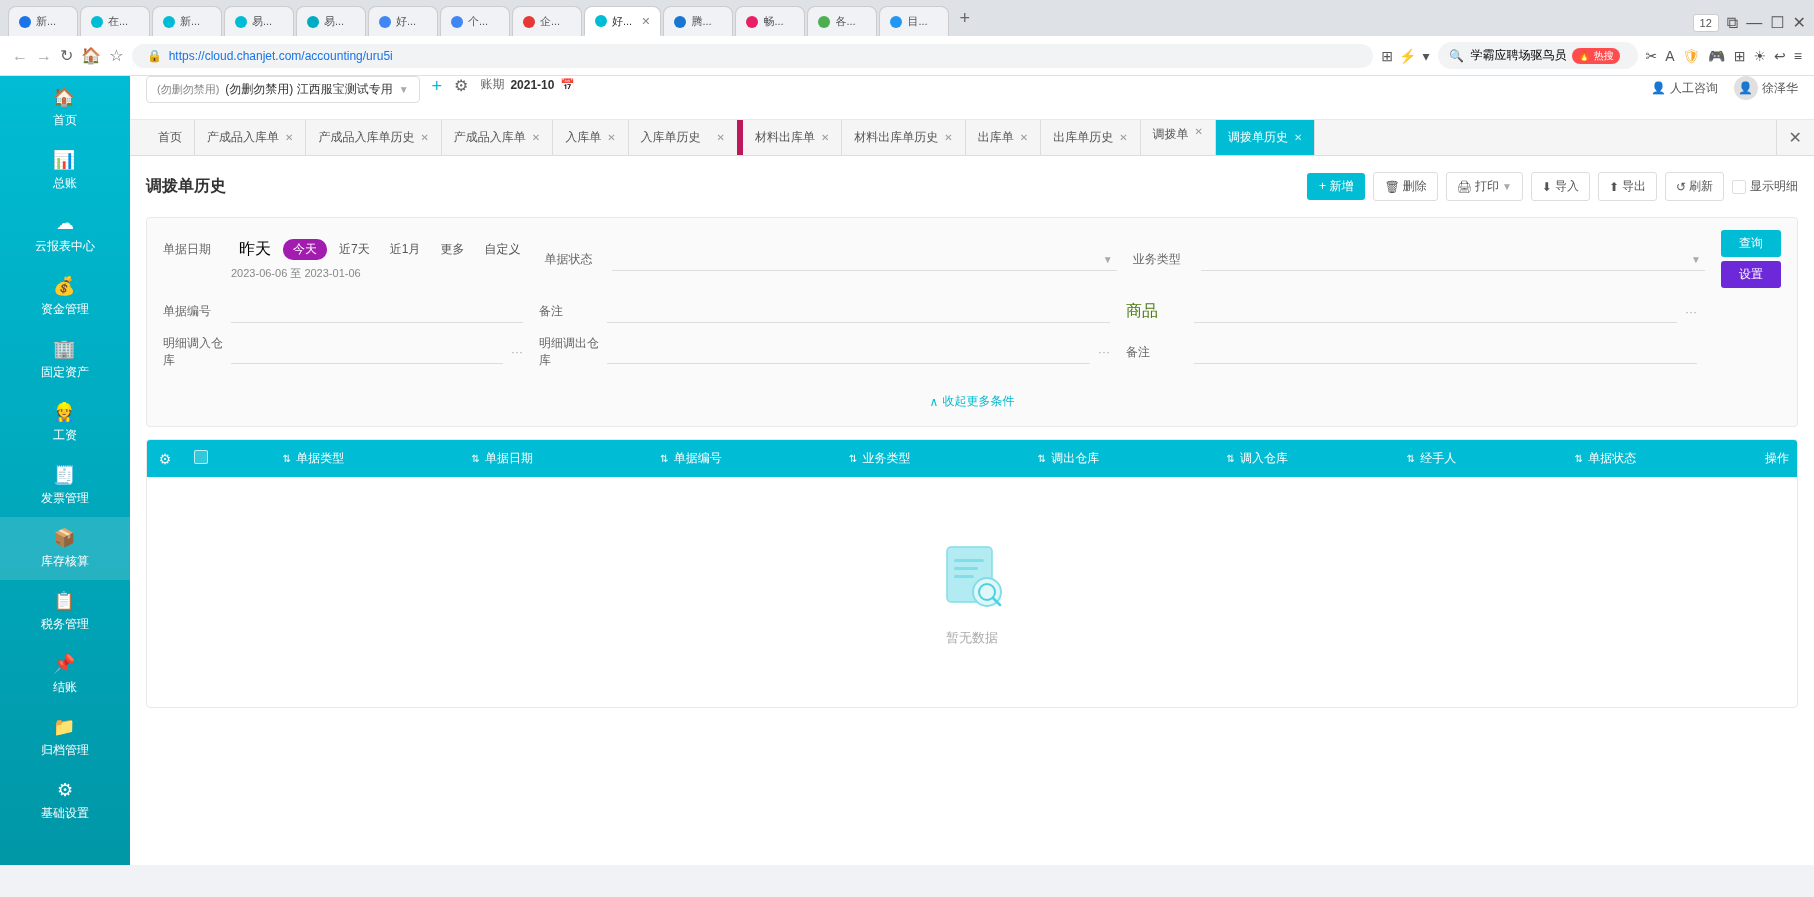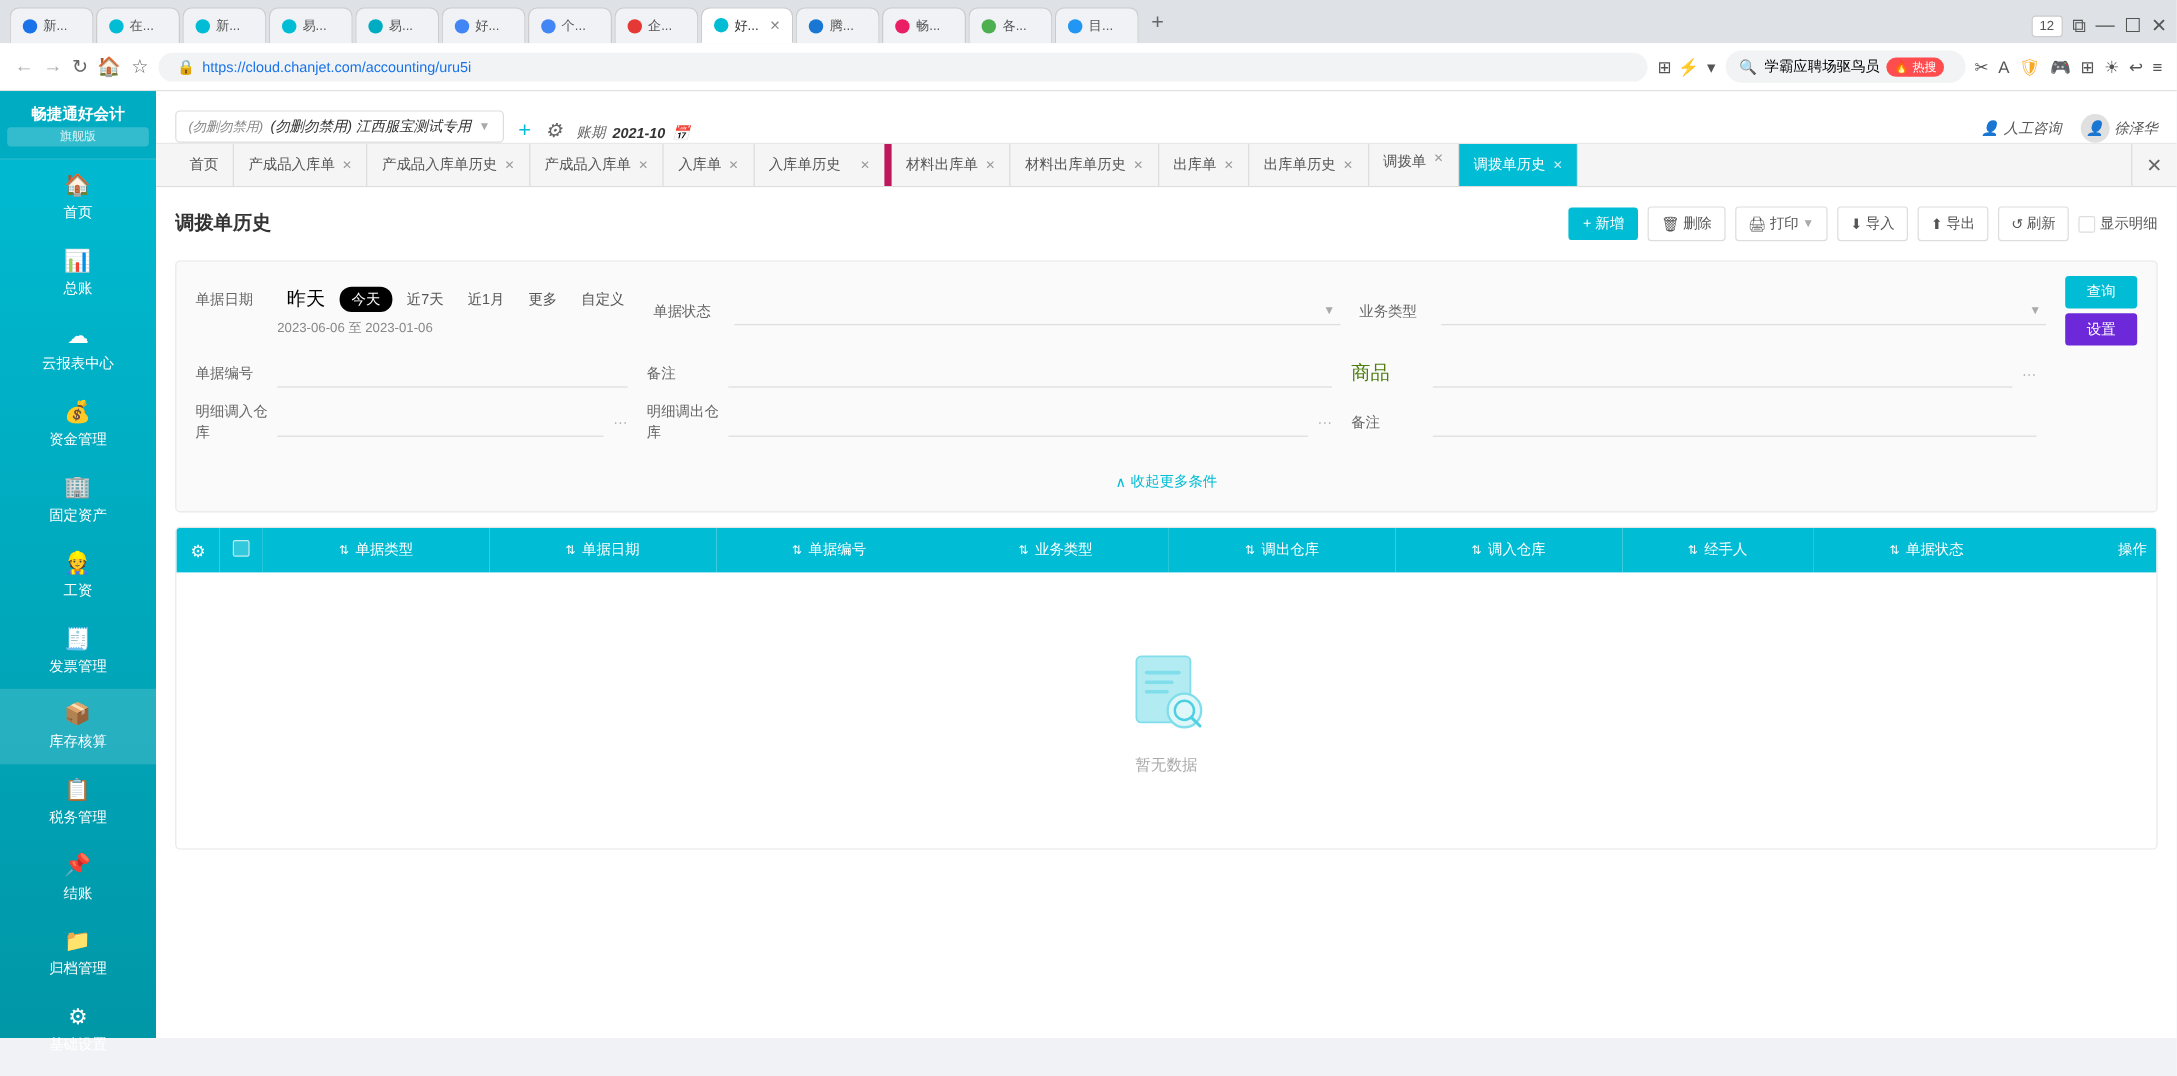--- a/index.html
+++ b/index.html
@@ -107,24 +107,20 @@
   <span style="font-size:14px;color:#555;">🎮</span>
   <span style="font-size:14px;color:#555;">⊞</span>
   <span style="font-size:14px;color:#555;">☀</span>
   <span style="font-size:14px;color:#555;">↩</span>
   <span style="font-size:14px;color:#555;cursor:pointer;">≡</span>
 </div>
 
 <div class="app-wrapper">
 
   <div class="sidebar">
-    <div style="background:#00acc1;width:100%;padding:10px 6px;text-align:center;color:white;border-bottom:1px solid rgba(255,255,255,0.2);">
-      <div style="font-size:13px;font-weight:bold;">畅捷通好会计</div>
-      <div style="font-size:10px;color:rgba(255,255,255,0.8);background:rgba(255,255,255,0.2);border-radius:3px;margin-top:2px;padding:1px 4px;">旗舰版</div>
-    </div>
     <div class="sidebar-item">
       <span class="sidebar-icon">🏠</span>
       <span>首页</span>
     </div>
     <div class="sidebar-item">
       <span class="sidebar-icon">📊</span>
       <span>总账</span>
     </div>
     <div class="sidebar-item">
       <span class="sidebar-icon">☁</span>
@@ -168,21 +164,21 @@
     </div>
     <div class="sidebar-item">
       
       
     </div>
 
   </div>
 
   <div style="flex:1;display:flex;flex-direction:column;overflow:hidden;">
 
-    <div style="background:#fff;height:44px;display:flex;align-items:flex-end;padding:0 16px;gap:12px;border-bottom:1px solid #e8e8e8;font-style:italic;">
+    <div style="background:#fff;height:44px;display:flex;align-items:flex-start;padding:0 16px;gap:12px;border-bottom:1px solid #e8e8e8;">
       <div style="display:flex;align-items:center;gap:6px;font-size:12px;color:#333;cursor:pointer;border:1px solid #ddd;border-radius:4px;padding:4px 10px;">
         <span style="color:#888;font-size:11px;">(勿删勿禁用) </span>
         <span style="font-size:12px;color:#333;">(勿删勿禁用) 江西服宝测试专用</span>
         <span style="color:#aaa;font-size:10px;">▼</span>
       </div>
       <div style="color:#00bcd4;font-size:18px;cursor:pointer;">+</div>
       <div style="color:#666;font-size:16px;cursor:pointer;">⚙</div>
       <div style="display:flex;align-items:center;gap:6px;font-size:12px;">
         <span style="color:#666;">账期</span>
         <span style="color:#333;font-weight:bold;">2021-10</span>
@@ -287,21 +283,21 @@
 
       <div style="border:1px solid #e8e8e8;border-radius:4px;padding:12px 16px;margin-bottom:12px;background:#fafafa;">
 
         <div style="display:flex;align-items:center;margin-bottom:12px;gap:16px;">
 
           <div style="display:flex;align-items:flex-start;flex-direction:column;gap:4px;min-width:360px;">
             <div style="display:flex;align-items:center;gap:8px;">
               <span style="color:#666;font-size:12px;width:60px;flex-shrink:0;">单据日期</span>
               <div style="display:flex;align-items:center;gap:4px;">
                 <button style="padding:2px 8px;font-size:16px;cursor:pointer;color:#000000;border:none;background:none;">昨天</button>
-                <button style="padding:2px 10px;font-size:12px;cursor:pointer;color:white;border:none;background:#000000;border-radius:10px;">今天</button>
+                <button style="padding:2px 10px;font-size:12px;cursor:pointer;color:white;border:none;background:#a21caf;border-radius:10px;">今天</button>
                 <button style="padding:2px 8px;font-size:12px;cursor:pointer;color:#555;border:none;background:none;">近7天</button>
                 <button style="padding:2px 8px;font-size:12px;cursor:pointer;color:#555;border:none;background:none;">近1月</button>
                 <button style="padding:2px 8px;font-size:12px;cursor:pointer;color:#555;border:none;background:none;">更多</button>
                 <button style="padding:2px 8px;font-size:12px;cursor:pointer;color:#555;border:none;background:none;">自定义</button>
               </div>
             </div>
             <div style="margin-left:68px;">
               <span style="font-size:11px;color:#888;">2023-06-06 至 2023-01-06</span>
             </div>
           </div>

